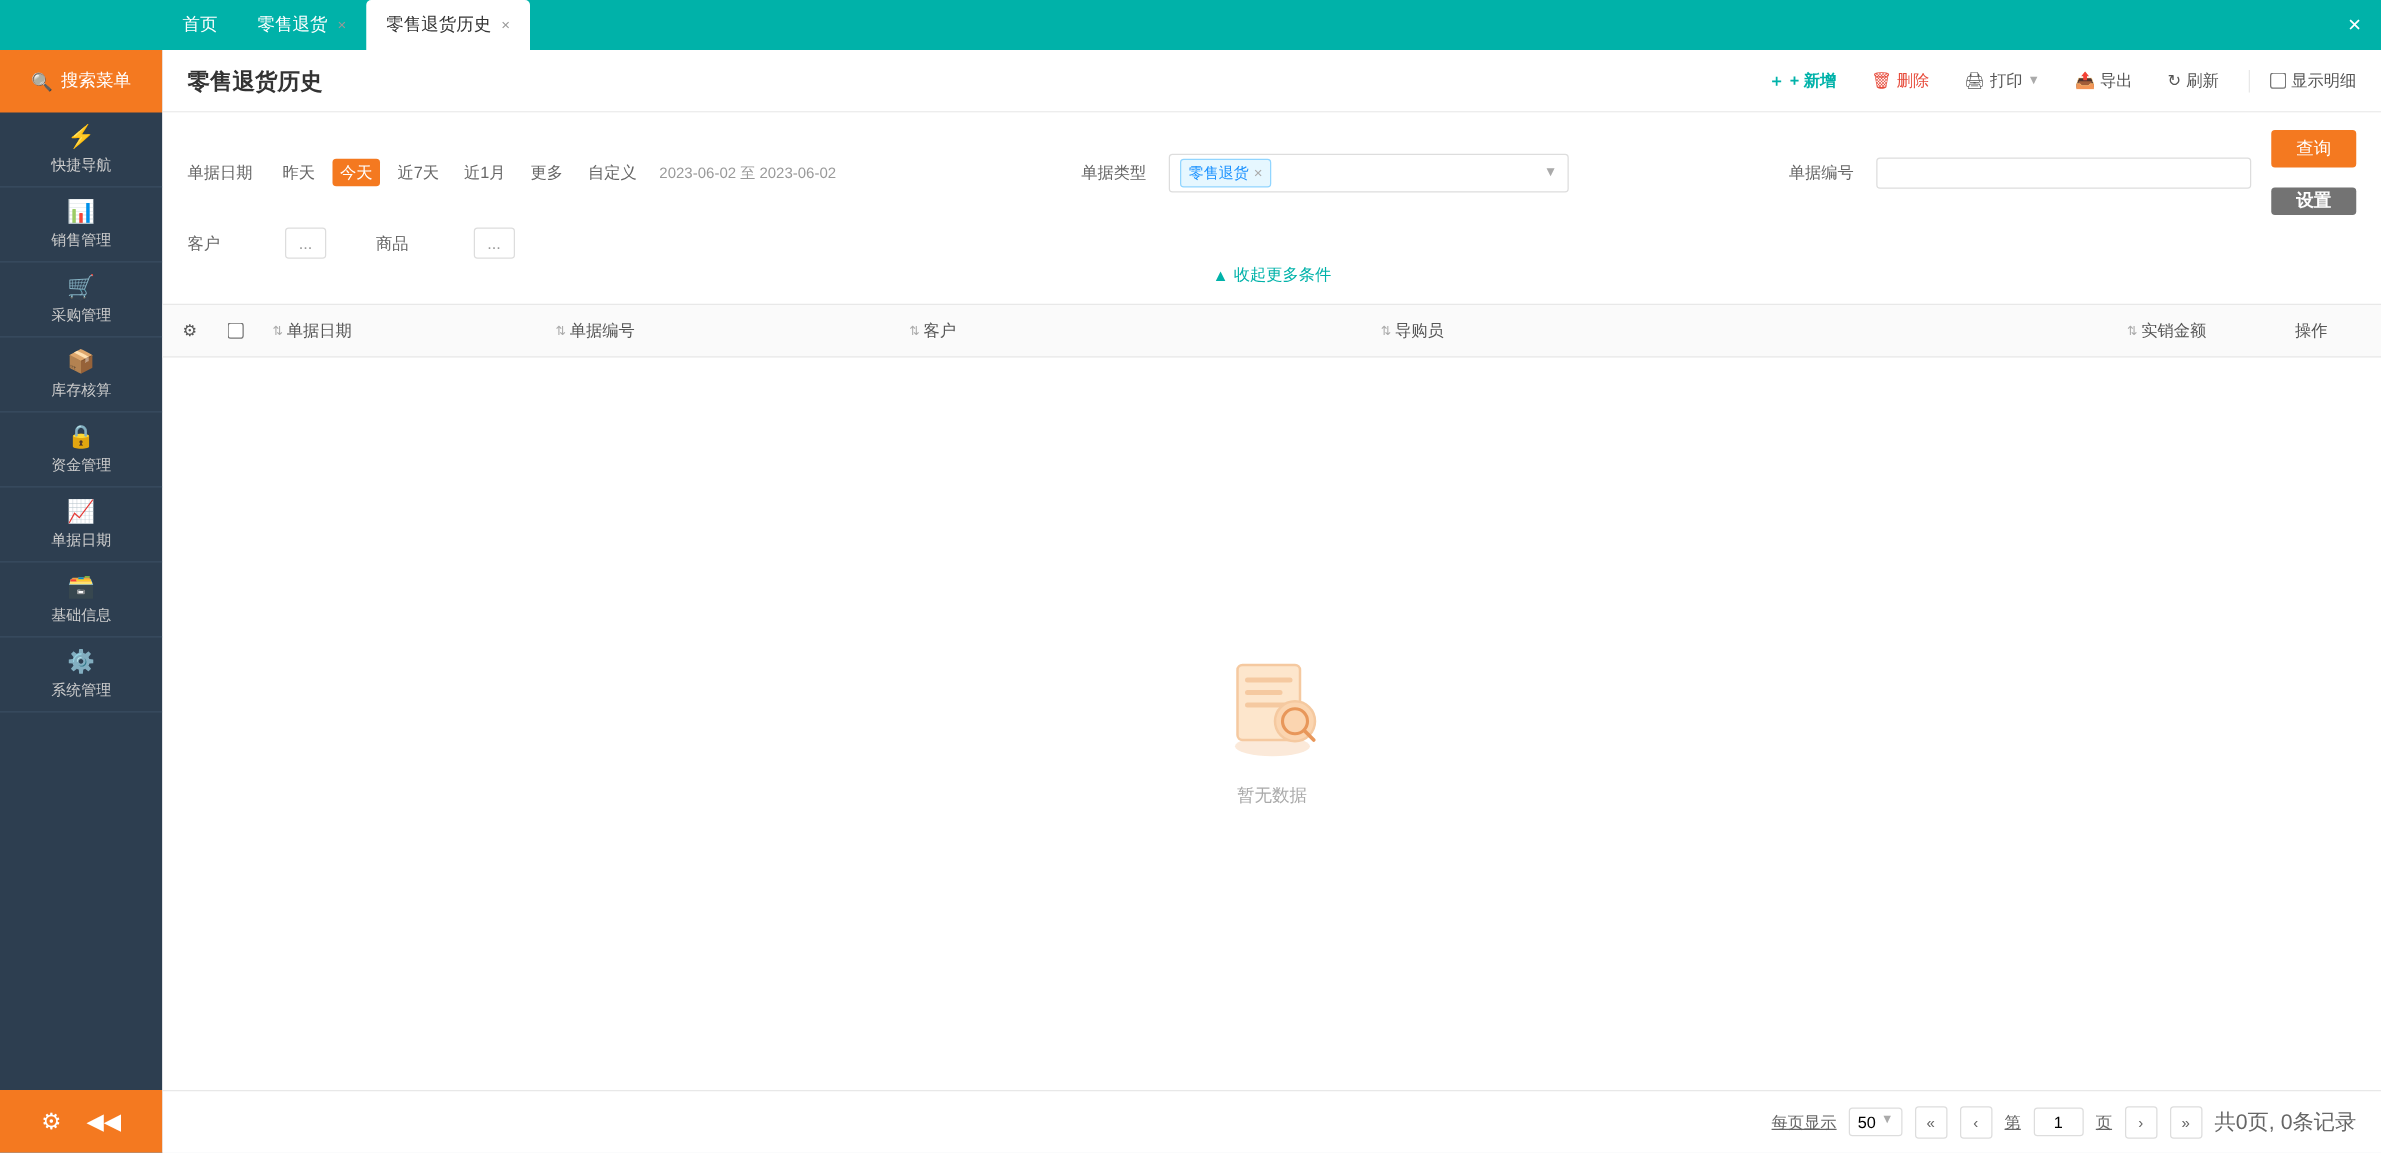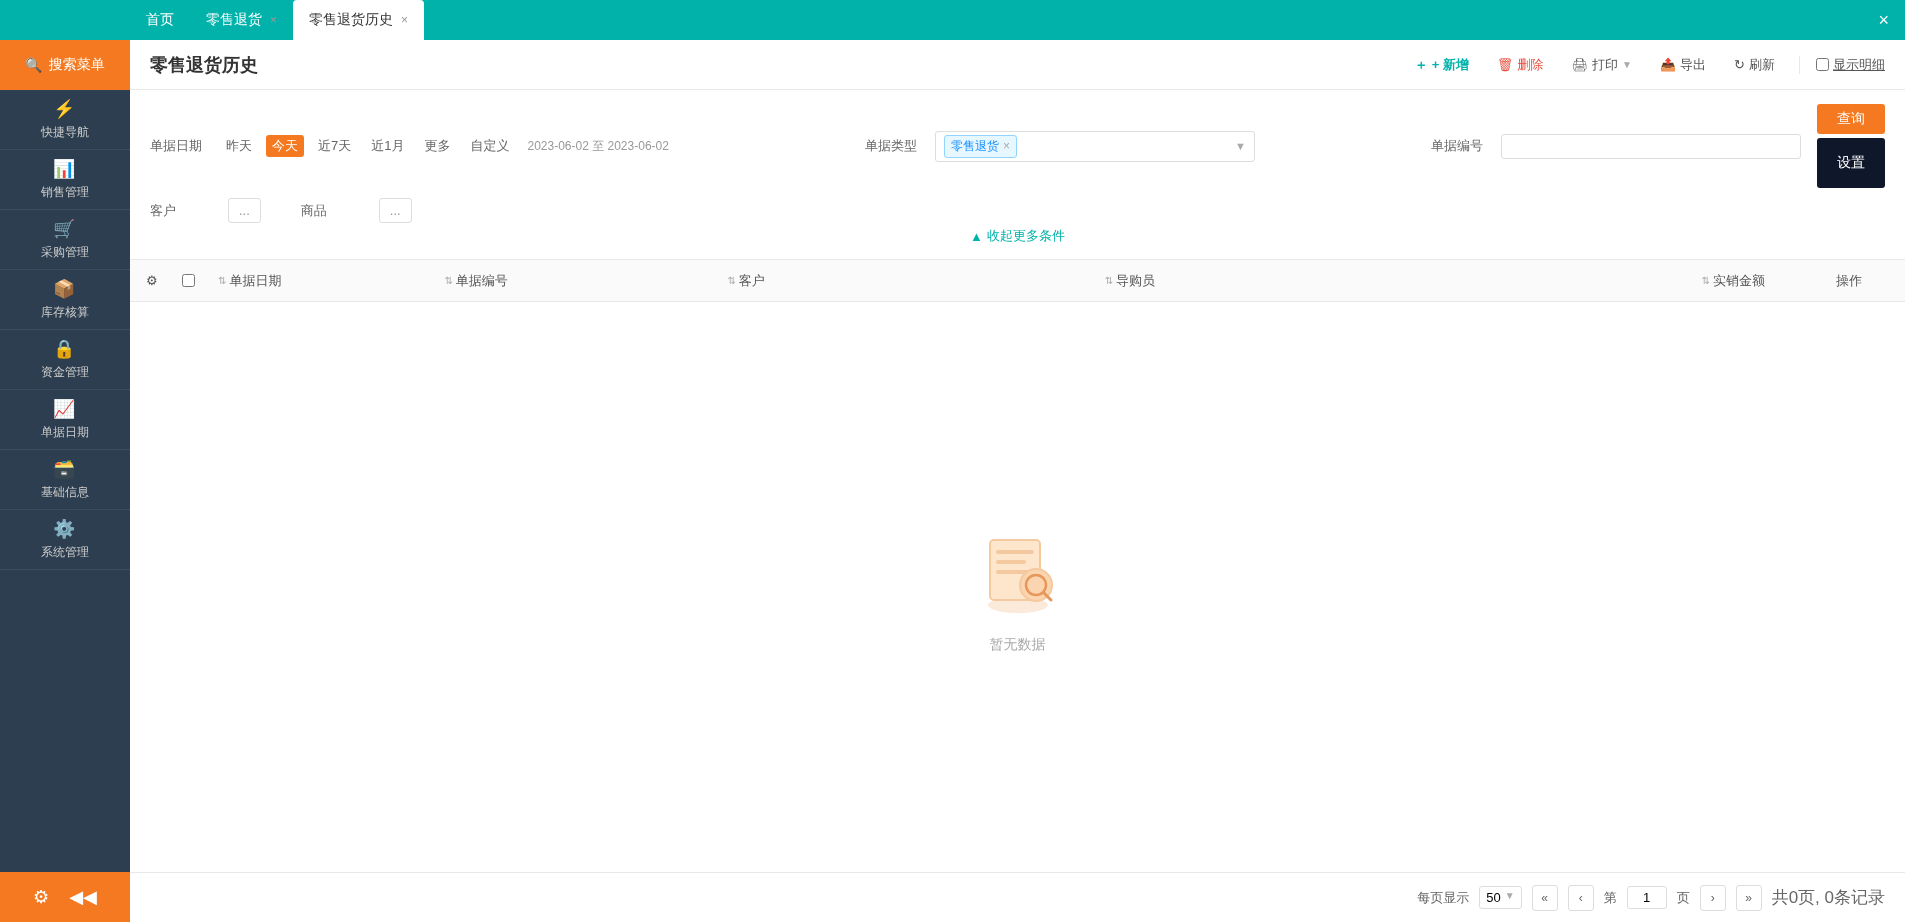--- a/index.html
+++ b/index.html
@@ -136,36 +136,36 @@
     .btn-query {
       background: #f47920;
       color: #fff;
       border: none;
       padding: 6px 20px;
       border-radius: 3px;
       font-size: 14px;
       cursor: pointer;
     }
     .btn-setting {
-      background: #0f172a;
+      background: #737373;
       color: #fff;
       border: none;
-      padding: 16px 20px;
+      padding: 2px 20px;
       border-radius: 3px;
       font-size: 14px;
       cursor: pointer;
+      font-weight: bold;
     }
     .checkbox-label {
       display: flex;
       align-items: center;
       gap: 4px;
       font-size: 13px;
       color: #555;
       cursor: pointer;
-      text-decoration: underline;
     }
 
     
     .filter-area {
       background: #fff;
       padding: 14px 20px;
       border-bottom: 1px solid #e8e8e8;
     }
     .filter-row {
       display: flex;
@@ -325,21 +325,21 @@
     .pagination {
       height: 50px;
       background: #fff;
       border-top: 1px solid #e8e8e8;
       display: flex;
       align-items: center;
       justify-content: flex-end;
       padding: 0 20px;
       gap: 10px;
     }
-    .pagination-label { font-size: 13px; color: #666; }
+    .pagination-label { font-size: 13px; color: #666; text-decoration: underline; }
     .pagination-select {
       border: 1px solid #ddd;
       border-radius: 3px;
       padding: 3px 6px;
       font-size: 13px;
       display: flex;
       align-items: flex-start;
       gap: 4px;
       cursor: pointer;
     }
@@ -486,21 +486,21 @@
           <span class="remove">×</span>
         </div>
         <span class="select-arrow">▼</span>
       </div>
 
       <div style="flex:1"></div>
 
       <div class="filter-label">单据编号</div>
       <input class="filter-input" style="width: 300px;" type="text">
 
-      <div style="display:flex;flex-direction:column;gap:4px;margin-left:16px;align-items:center;">
+      <div style="display:flex;flex-direction:column;gap:16px;margin-left:16px;align-items:center;">
         <button class="btn-query">查询</button>
         <button class="btn-setting">设置</button>
       </div>
     </div>
 
     <div class="filter-row-2">
       <div class="filter-field">
         <div class="filter-label">客户</div>
         <div class="ellipsis-btn">...</div>
       </div>

